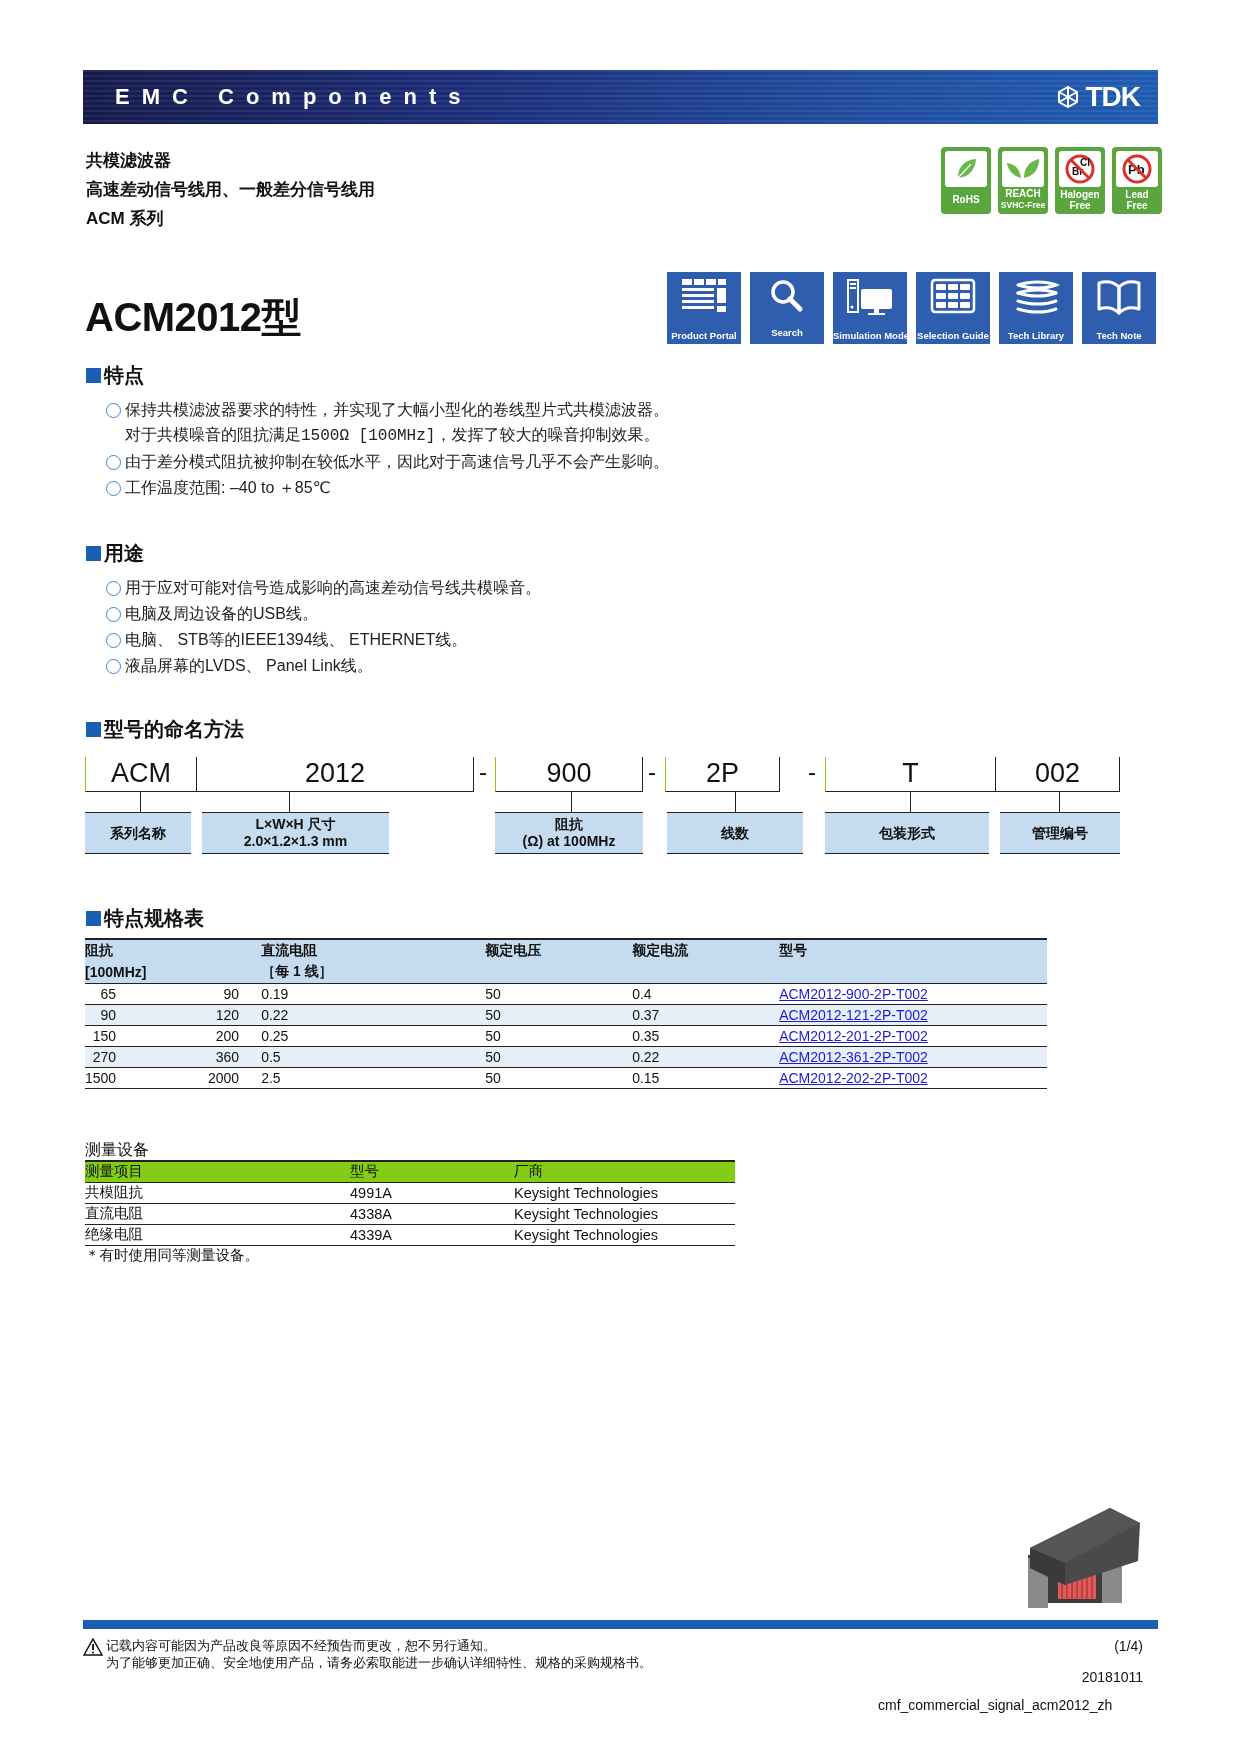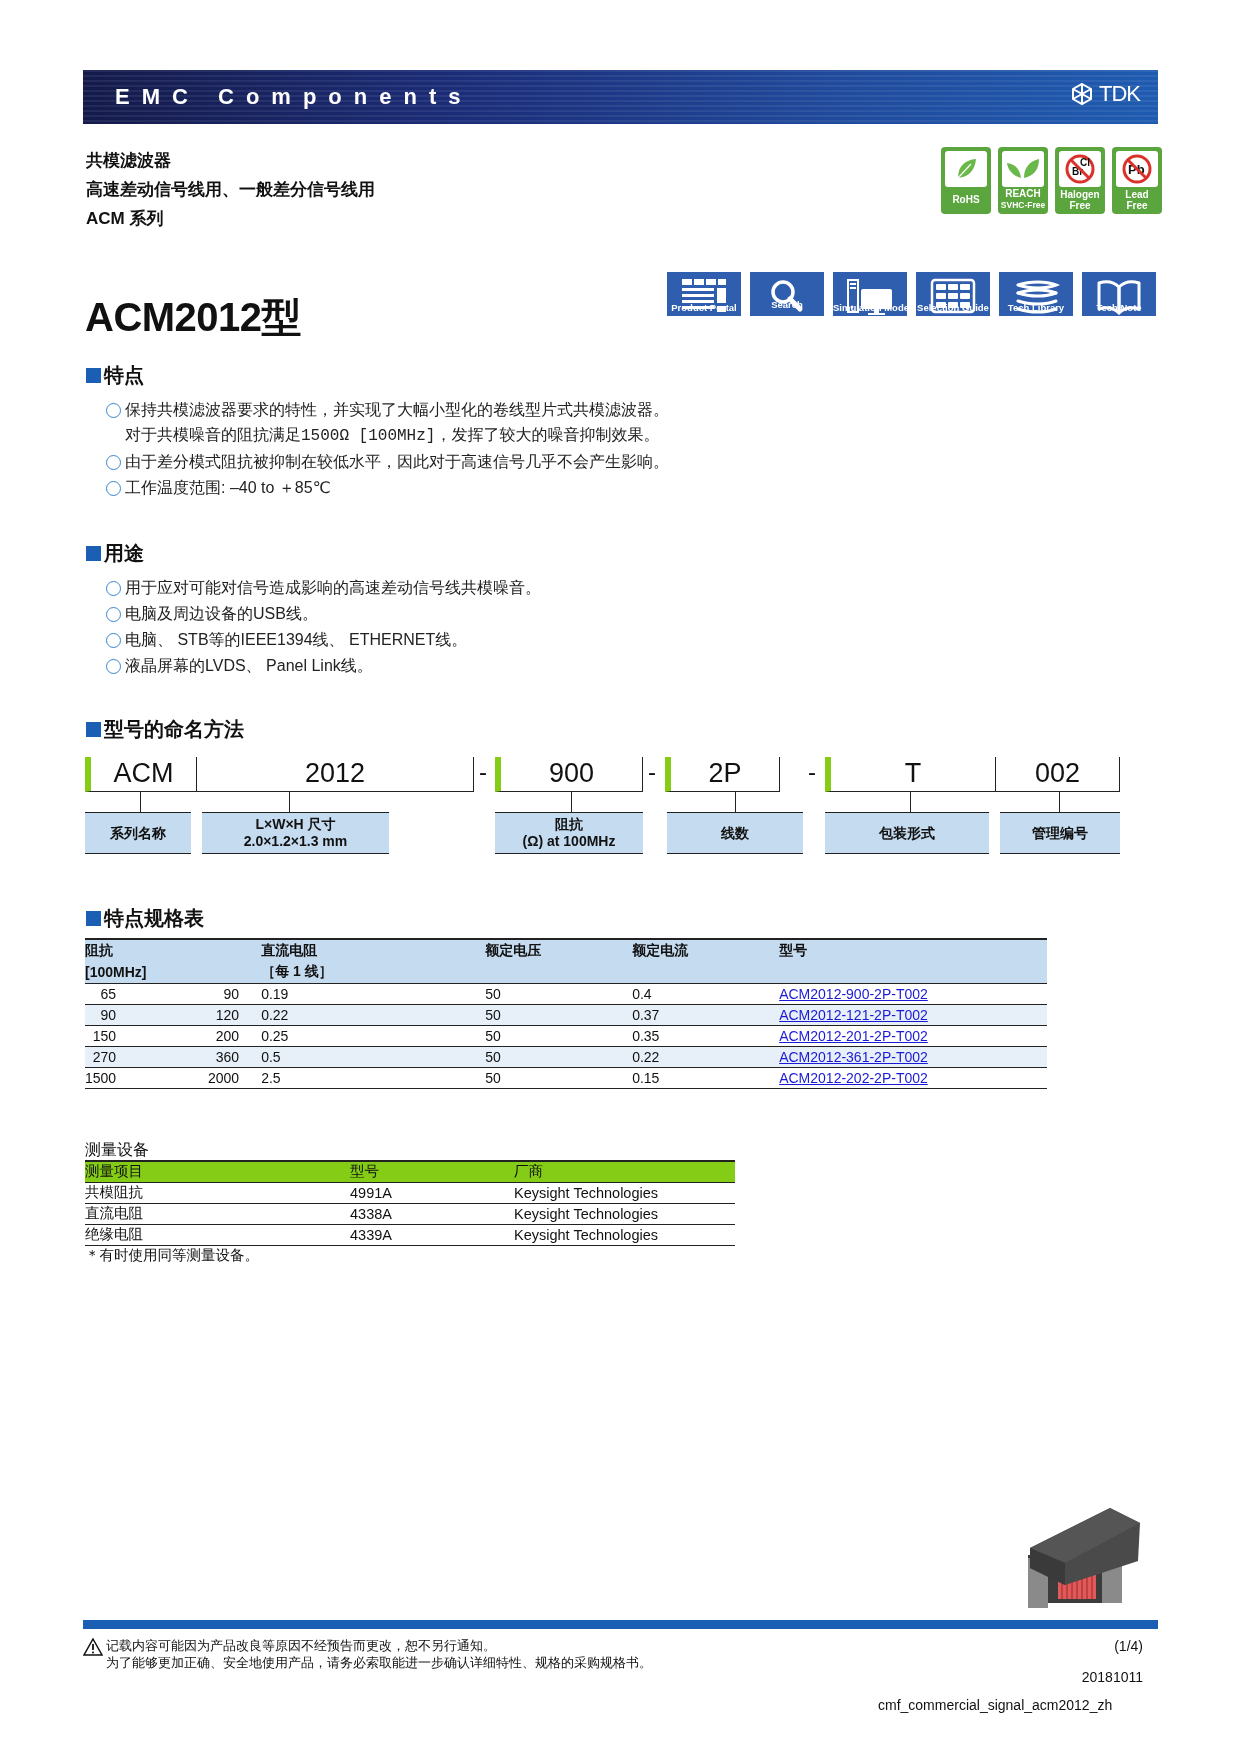--- a/index.html
+++ b/index.html
@@ -12,48 +12,48 @@
     overflow: hidden;
   }
   .banner::before {
     content: ""; position: absolute; inset: 0;
     background: repeating-linear-gradient(180deg, rgba(255,255,255,0.07) 0 2px, rgba(0,0,0,0) 2px 5px);
   }
   .banner-title {
     position: absolute; left: 32px; top: 14px; color: #fff; font-weight: bold;
     font-size: 22px; letter-spacing: 12px; font-family: "Liberation Sans", sans-serif;
   }
-  .tdk-logo { position: absolute; right: 18px; top: 11px; color: #fff; font-weight: normal; font-size: 22px; display: flex; align-items: center; gap: 5px; letter-spacing: -1px; }
+  .tdk-logo { position: absolute; right: 18px; top: 11px; color: #fff; font-weight: bold; font-size: 28px; display: flex; align-items: center; gap: 5px; letter-spacing: -1px; }
   .tdk-logo svg { width: 24px; height: 24px; }
 
   .subtitles { position: absolute; left: 86px; top: 146px; font-weight: bold; font-size: 17px; line-height: 29px; }
 
   .badges { position: absolute; left: 941px; top: 147px; display: flex; gap: 7px; }
   .badge { width: 50px; height: 67px; background: #5aa53d; border-radius: 4px; position: relative; }
   .badge .inner { position: absolute; left: 4px; top: 4px; width: 42px; height: 36px; background: #fff; border-radius: 3px; display: flex; align-items: center; justify-content: center; }
   .badge .lbl { position: absolute; left: 0; right: 0; bottom: 3px; color: #fff; font-size: 10px; line-height: 11px; text-align: center; font-weight: bold; }
 
   .title { position: absolute; left: 85px; top: 290px; font-size: 40px; font-weight: bold; letter-spacing: -0.5px; }
 
   .nav-icons { position: absolute; left: 667px; top: 272px; display: flex; gap: 9px; }
-  .nav-icon { width: 74px; height: 44px; background: #2f5eae; position: relative; cursor: pointer; }
+  .nav-icon { width: 74px; height: 72px; background: #2f5eae; position: relative; cursor: pointer; }
   .nav-icon svg { position: absolute; left: 50%; top: 5px; transform: translateX(-50%); }
   .nav-icon .lbl { position: absolute; left: 0; right: 0; bottom: 3px; text-align: center; color: #fff; font-size: 9.5px; font-weight: bold; white-space: nowrap; }
 
   .sec-head { position: absolute; left: 86px; font-size: 20px; font-weight: bold; display: flex; align-items: center; }
   .sec-head .sq { width: 15px; height: 15px; background: #1a5fb4; margin-right: 3px; }
 
   .bullets { position: absolute; left: 106px; font-size: 16px; line-height: 26px; color: #222; }
   .bullets .row { display: flex; align-items: center; }
   .bullets .circ { width: 15px; height: 15px; border: 1.5px solid #3a86d0; border-radius: 50%; margin-right: 4px; flex: none; }
   .bullets .indent { padding-left: 19px; font-family: Liberation Mono, monospace; }
 
   
   .naming { position: absolute; left: 85px; top: 757px; width: 960px; height: 105px; }
-  .seg { position: absolute; top: 0; height: 35px; border-left: 6px solid #84cc16; border-right: 1px solid #222; border-bottom: 1px solid #222; text-align: center; font-size: 27px; line-height: 33px; }
+  .seg { position: absolute; top: 0; height: 35px; border-left: 1px solid #84cc16; border-right: 1px solid #222; border-bottom: 1px solid #222; text-align: center; font-size: 27px; line-height: 33px; }
   .seg.noleft { border-left: none; }
   .dash { position: absolute; top: 0; font-size: 24px; line-height: 30px; }
   .vline { position: absolute; top: 35px; width: 1px; height: 20px; background: #222; }
   .box { position: absolute; top: 55px; height: 42px; background: #c5dbef; border-top: 1px solid #222; border-bottom: 1px solid #222; text-align: center; font-size: 14px; font-weight: bold; display: flex; flex-direction: column; justify-content: center; line-height: 17px; }
 
   
   .spec { position: absolute; left: 85px; top: 938px; width: 962px; border-collapse: collapse; font-size: 14px; }
   .spec th { background: #c5dbef; text-align: left; font-weight: bold; padding: 0; height: 22px; vertical-align: middle; }
   .spec thead tr:first-child th { border-top: 2px solid #222; }
   .spec thead tr:last-child th { border-bottom: 1px solid #222; }

